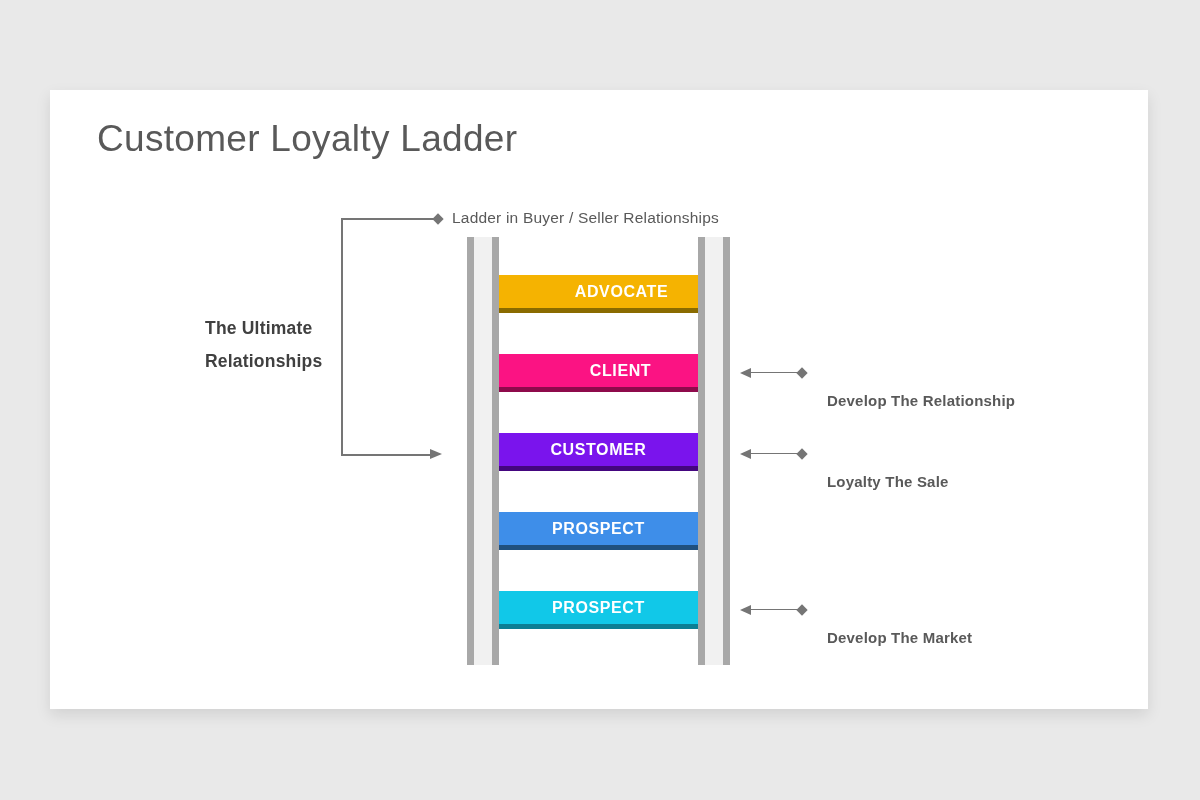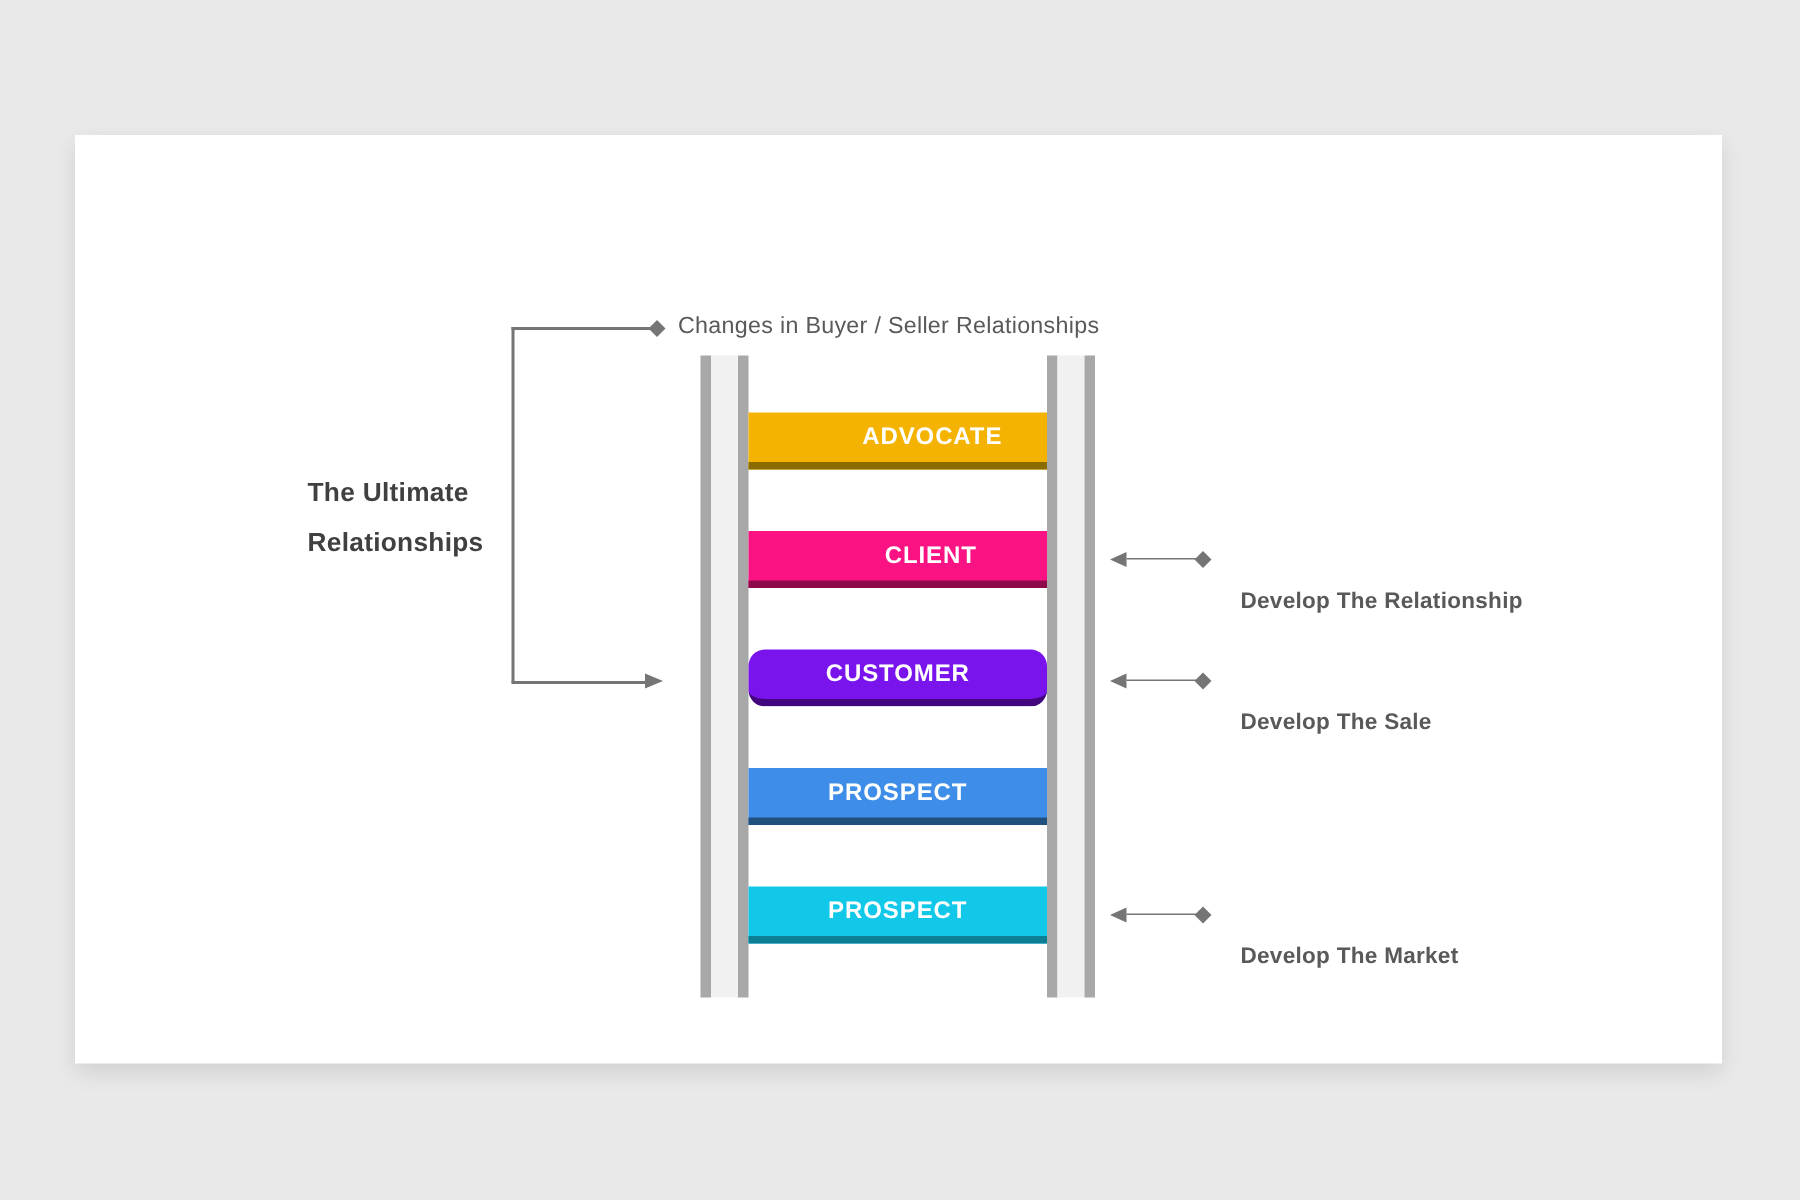--- a/index.html
+++ b/index.html
@@ -82,21 +82,21 @@
     display: flex;
     align-items: center;
     justify-content: center;
     color: #FFFFFF;
     font-size: 16px;
     font-weight: bold;
     letter-spacing: 0.6px;
   }
   .rung-0 { top: 185px; padding-left: 46px; }
   .rung-1 { top: 264px; padding-left: 44px; }
-  .rung-2 { top: 343px; border-radius: 11px; }
+  .rung-2 { top: 343px; }
   .rung-3 { top: 422px; }
   .rung-4 { top: 501px; }
   
   .rrow-arrow {
     position: absolute;
     left: 690px;
     width: 66px; height: 11px;
     display: flex;
     align-items: center;
   }
@@ -127,28 +127,29 @@
   }
   .rlabel-0 { top: 274px; }
   .rlabel-1 { top: 355px; }
   .rlabel-2 { top: 511px; }
 </style>
 </head>
 <body>
 
 <div class="card">
 
+  <div class="title">Customer Loyalty Ladder</div>
 
   <div class="line v-line"></div>
   <div class="line h-top"></div>
   <div class="diamond diamond-top"></div>
   <div class="line h-bottom"></div>
   <div class="tri-right"></div>
 
-  <div class="topnote">Changes in Buyer / Seller Relationships</div>
+  <div class="topnote">Ladder in Buyer / Seller Relationships</div>
 
   <div class="leftnote">
     <div>The Ultimate</div>
     <div>Relationships</div>
   </div>
 
   <div class="rail rail-left">
     <div class="edge"></div>
     <div class="mid"></div>
     <div class="edge"></div>
@@ -180,21 +181,21 @@
     <span class="shaft"></span>
     <span class="head-diamond"></span>
   </div>
   <div class="rlabel rlabel-0">Develop The Relationship</div>
 
   <div class="rrow-arrow arrow-1">
     <span class="head-left"></span>
     <span class="shaft"></span>
     <span class="head-diamond"></span>
   </div>
-  <div class="rlabel rlabel-1">Develop The Sale</div>
+  <div class="rlabel rlabel-1">Loyalty The Sale</div>
 
   <div class="rrow-arrow arrow-2">
     <span class="head-left"></span>
     <span class="shaft"></span>
     <span class="head-diamond"></span>
   </div>
   <div class="rlabel rlabel-2">Develop The Market</div>
 
 </div>
 

